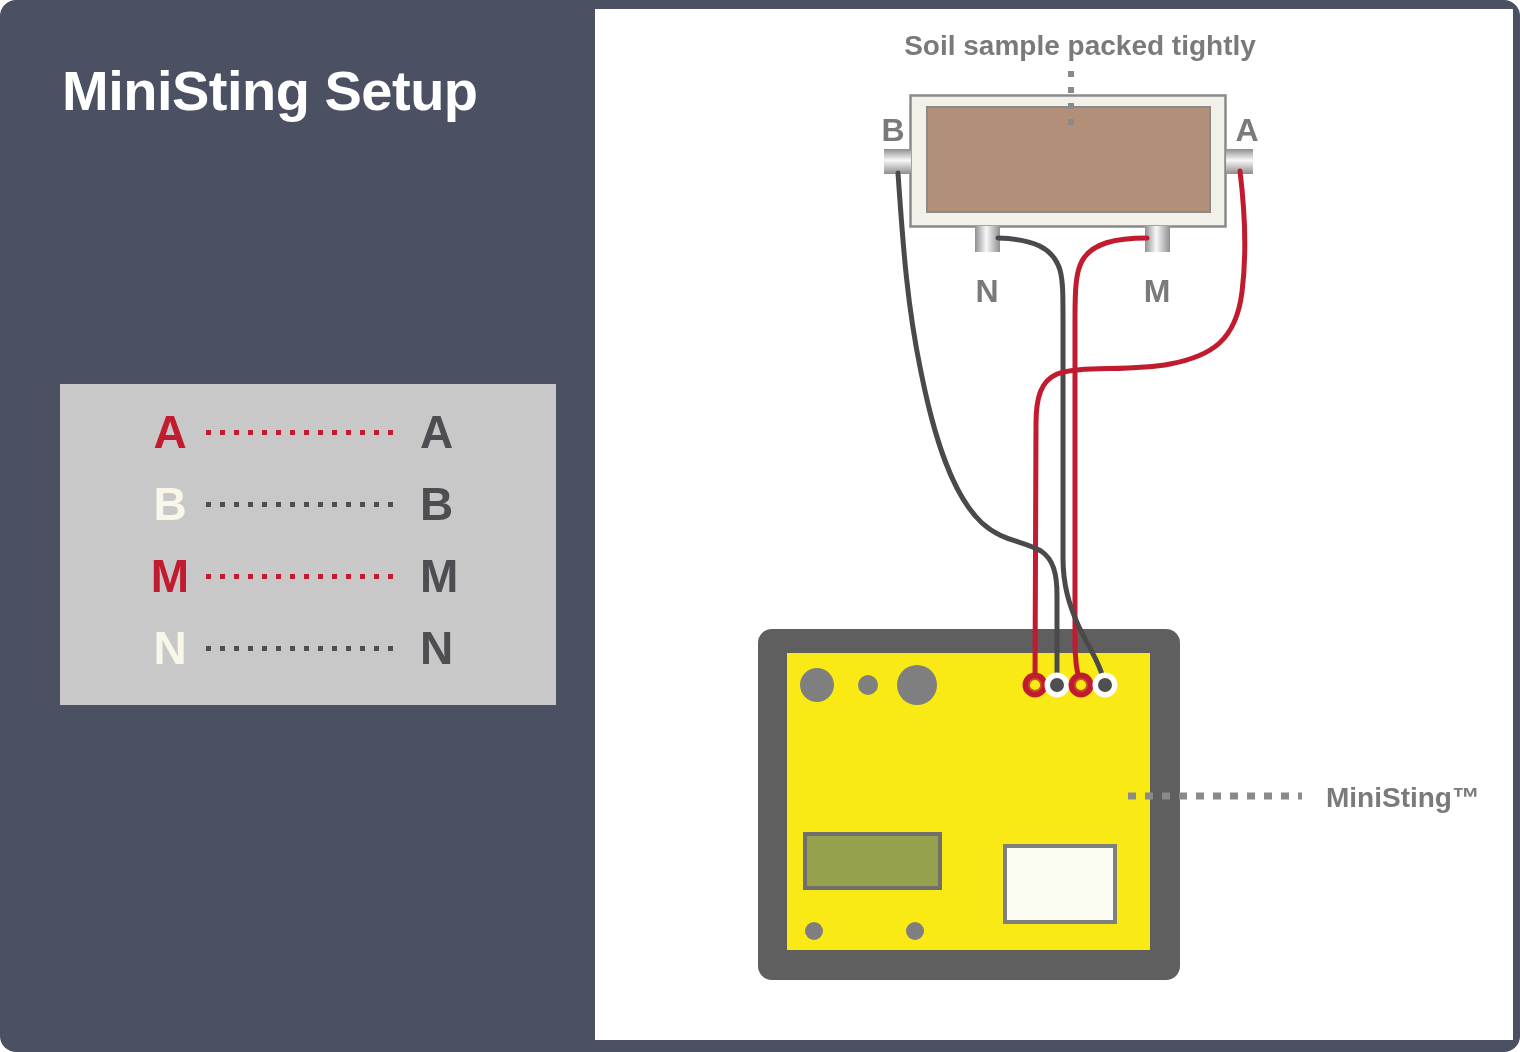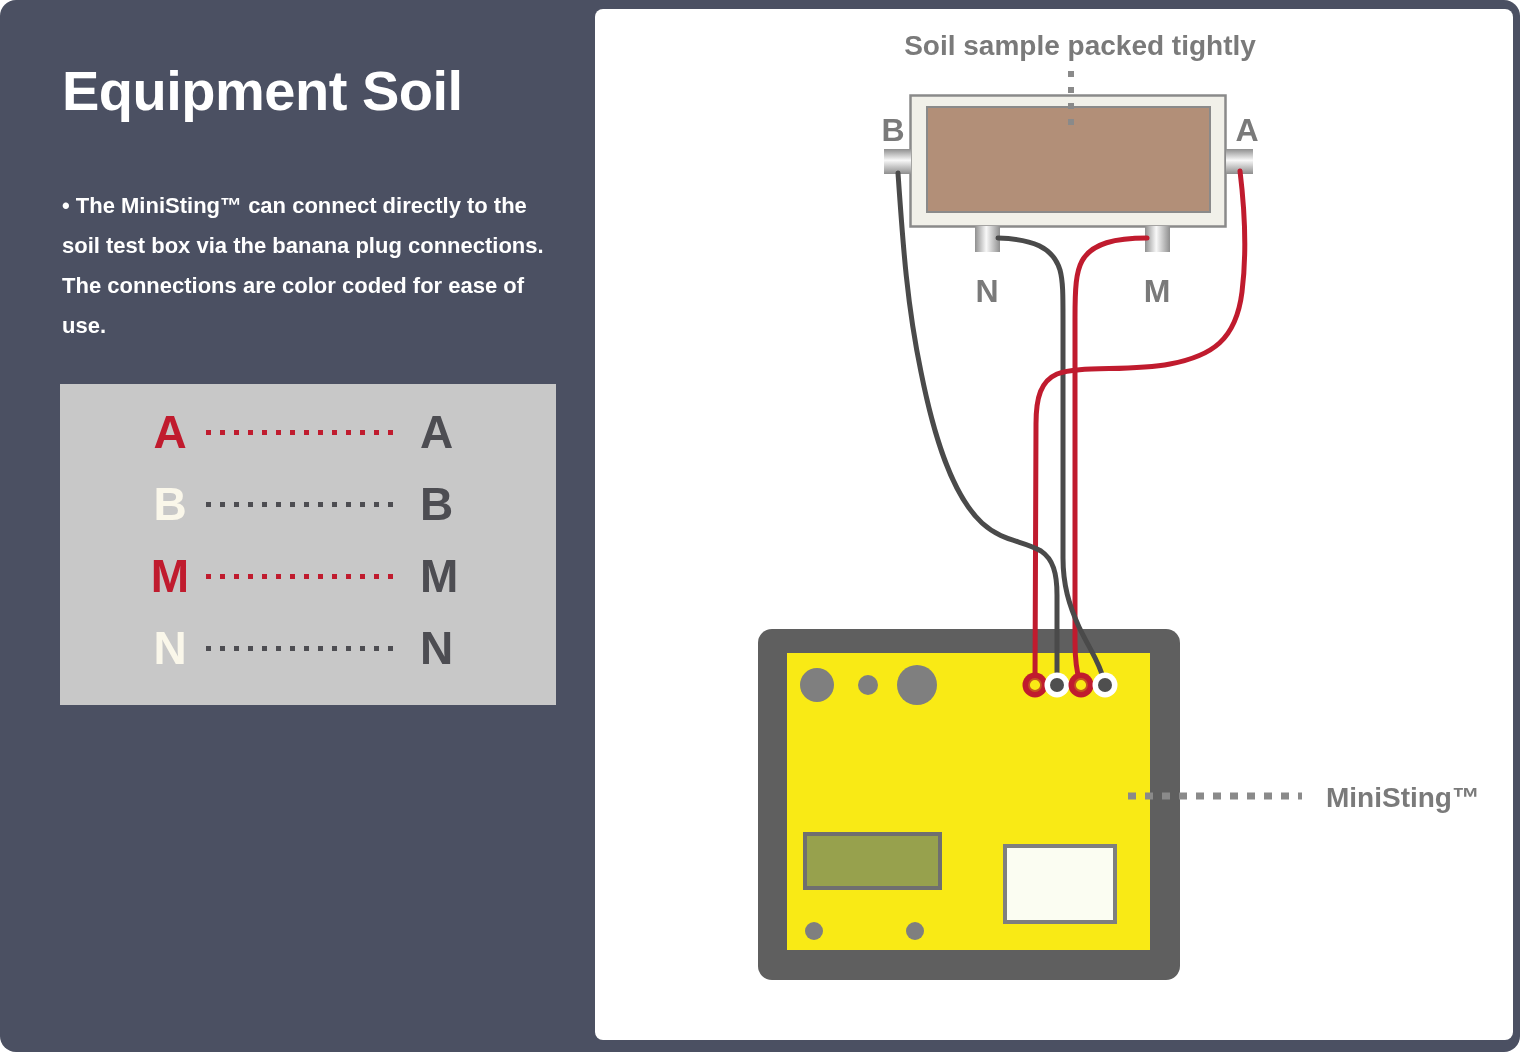--- a/index.html
+++ b/index.html
@@ -12,32 +12,31 @@
   .legend-row{height:72px;display:flex;align-items:center;}
   .dev-letter{display:inline-block;margin-left:82px;width:56px;text-align:center;font-size:46px;font-weight:700;line-height:1;}
   .l-red{color:#C01B2E;}
   .l-cream{color:#FAF7EA;}
   .dots{display:inline-block;width:188px;height:5px;margin-left:8px;}
   .d-red{background-image:repeating-linear-gradient(to right,#C01B2E 0 5px,transparent 5px 14px);}
   .d-dark{background-image:repeating-linear-gradient(to right,#4D4D52 0 5px,transparent 5px 14px);}
   .box-letter{display:inline-block;margin-left:26px;font-size:46px;font-weight:700;line-height:1;color:#4D4D52;}
   .footer{position:absolute;left:115px;top:998px;font-size:22px;font-weight:400;color:#8A8FA2;}
   
-  .right-panel{position:absolute;left:595px;top:9px;width:918px;height:1031px;background:#ffffff;border-radius:8px;overflow:hidden;}
+  .right-panel{position:absolute;left:595px;top:9px;width:918px;height:1031px;background:#ffffff;border-radius:0;overflow:hidden;}
   .right-panel svg{display:block;}
   svg text{font-family:"Liberation Sans",sans-serif;}
 </style>
 </head>
 <body>
 
 <div class="slide">
 
-  <h1 class="title">Equipment Soil</h1>
+  <h1 class="title">MiniSting Setup</h1>
 
-  <p class="intro">• The MiniSting™ can connect directly to the soil test box via the banana plug connections. The connections are color coded for ease of use.</p>
 
   <div class="legend">
     <div class="legend-row">
       <span class="dev-letter l-red">A</span>
       <span class="dots d-red"></span>
       <span class="box-letter">A</span>
     </div>
     <div class="legend-row">
       <span class="dev-letter l-cream">B</span>
       <span class="dots d-dark"></span>

